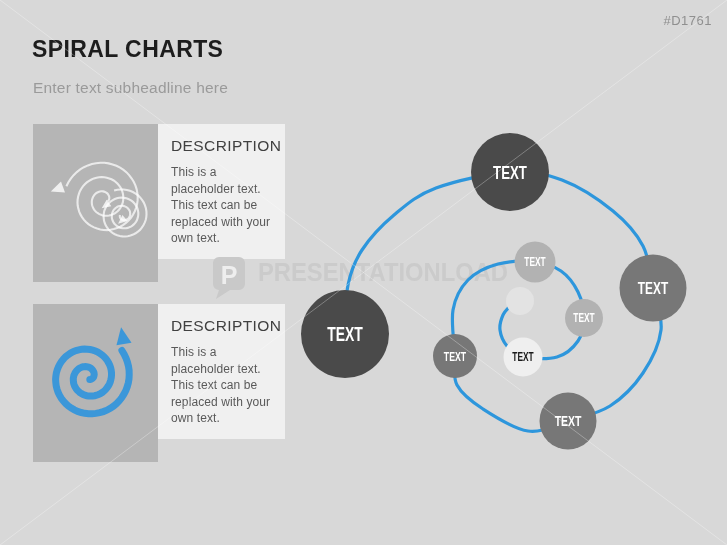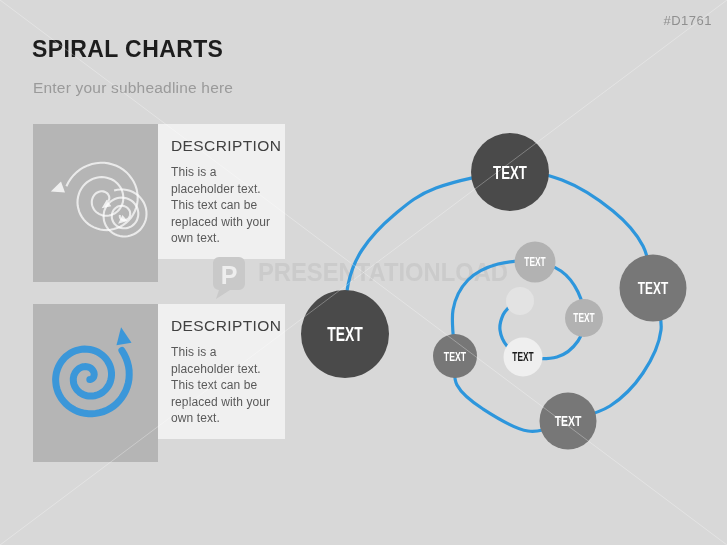--- a/index.html
+++ b/index.html
@@ -21,21 +21,21 @@
 
   .layer{position:absolute;left:0;top:0;}
 </style>
 </head>
 <body>
 
 <div class="slide">
 
   <div class="ref-code">#D1761</div>
   <div class="page-title">SPIRAL CHARTS</div>
-  <div class="subheadline">Enter your subheadline here</div>
+  <div class="subheadline">Enter text subheadline here</div>
 
   <div class="card one">
     <div class="card-icon-box">
       <svg id="icon1-svg" width="125" height="158" viewBox="0 0 125 158">
           <path d="M74.8,77.4 L75.1,77.0 L75.5,76.6 L75.8,76.1 L76.0,75.5 L76.2,74.9 L76.3,74.2 L76.3,73.5 L76.2,72.8 L76.0,72.1 L75.7,71.4 L75.3,70.7 L74.8,70.0 L74.3,69.4 L73.6,68.9 L72.8,68.4 L72.0,67.9 L71.1,67.6 L70.1,67.4 L69.1,67.3 L68.1,67.3 L67.0,67.5 L66.0,67.8 L64.9,68.2 L63.9,68.7 L62.9,69.4 L62.0,70.2 L61.2,71.1 L60.5,72.2 L59.9,73.3 L59.4,74.5 L59.0,75.9 L58.8,77.2 L58.8,78.6 L58.9,80.1 L59.2,81.5 L59.7,82.9 L60.3,84.3 L61.1,85.6 L62.1,86.9 L63.2,88.0 L64.5,89.0 L65.9,89.9 L67.5,90.6 L69.1,91.2 L70.8,91.6 L72.6,91.7 L74.4,91.7 L76.2,91.5 L78.0,91.0 L79.8,90.4 L81.5,89.5 L83.1,88.4 L84.6,87.2 L86.0,85.7 L87.2,84.1 L88.3,82.3 L89.1,80.4 L89.8,78.4 L90.2,76.2 L90.3,74.1 L90.2,71.9 L89.9,69.6 L89.3,67.5 L88.5,65.3 L87.4,63.3 L86.0,61.4 L84.4,59.6 L82.7,58.0 L80.7,56.5 L78.5,55.3 L76.2,54.4 L73.8,53.7 L71.3,53.2 L68.7,53.1 L66.1,53.2 L63.5,53.7 L60.9,54.4 L58.5,55.5 L56.1,56.8 L53.8,58.4 L51.8,60.3 L49.9,62.4 L48.3,64.7 L46.9,67.2 L45.9,69.9 L45.1,72.8 L44.6,75.7 L44.5,78.7 L44.7,81.7 L45.3,84.6 L46.2,87.6 L47.4,90.4 L49.0,93.1 L50.8,95.7 L53.0,98.0 L55.4,100.1 L58.1,101.9 L61.0,103.4 L64.1,104.6 L67.3,105.5 L70.6,106.0 L74.0,106.1 L77.4,105.8 L80.8,105.1 L84.1,104.1 L87.3,102.7 L90.3,100.9 L93.2,98.7 L95.8,96.3 L98.1,93.5 L100.1,90.5 L101.8,87.2 L103.1,83.8 L104.1,80.1 L104.6,76.4 L104.7,72.6 L104.3,68.8 L103.6,65.1 L102.4,61.4 L100.7,57.8 L98.7,54.5 L96.3,51.3 L93.6,48.4 L90.5,45.9 L87.1,43.6 L83.4,41.8 L79.6,40.4 L75.6,39.4 L71.5,38.8 L67.3,38.8 L63.1,39.2 L58.9,40.0 L54.9,41.4 L50.9,43.2 L47.2,45.4 L43.8,48.1 L40.6,51.2 L37.8,54.6 L35.4,58.3 L33.4,62.3" fill="none" stroke="#ffffff" stroke-width="2.1" opacity="0.72"></path>
           <path d="M87.0,91.1 L86.9,91.5 L86.8,91.9 L86.8,92.4 L86.9,92.9 L87.0,93.4 L87.2,93.8 L87.5,94.3 L87.8,94.7 L88.2,95.1 L88.7,95.5 L89.3,95.8 L89.9,96.0 L90.5,96.1 L91.2,96.2 L91.9,96.1 L92.6,96.0 L93.3,95.8 L94.0,95.5 L94.6,95.0 L95.2,94.5 L95.8,93.9 L96.2,93.2 L96.6,92.5 L96.9,91.6 L97.1,90.8 L97.2,89.8 L97.1,88.9 L97.0,88.0 L96.7,87.0 L96.2,86.1 L95.7,85.3 L95.0,84.5 L94.3,83.7 L93.4,83.1 L92.4,82.6 L91.4,82.2 L90.3,81.9 L89.1,81.8 L87.9,81.8 L86.7,82.0 L85.5,82.3 L84.4,82.8 L83.3,83.5 L82.3,84.3 L81.4,85.2 L80.6,86.2 L79.9,87.4 L79.4,88.7 L79.0,90.0 L78.8,91.4 L78.8,92.8 L78.9,94.3 L79.3,95.7 L79.8,97.1 L80.5,98.4 L81.4,99.7 L82.5,100.8 L83.7,101.8 L85.0,102.7 L86.5,103.4 L88.0,103.9 L89.6,104.2 L91.3,104.3 L93.0,104.2 L94.7,103.9 L96.3,103.3 L97.9,102.6 L99.4,101.6 L100.8,100.4 L102.0,99.1 L103.1,97.6 L104.0,96.0 L104.6,94.2 L105.1,92.4 L105.3,90.5 L105.3,88.5 L105.0,86.6 L104.5,84.7 L103.7,82.8 L102.7,81.1 L101.5,79.4 L100.0,77.9 L98.4,76.7 L96.6,75.6 L94.7,74.7 L92.6,74.1 L90.5,73.7 L88.3,73.6 L86.1,73.8 L83.9,74.3 L81.8,75.0 L79.8,76.1 L77.9,77.3 L76.1,78.9 L74.6,80.6 L73.2,82.5 L72.2,84.6 L71.3,86.9 L70.8,89.3 L70.6,91.7 L70.7,94.1 L71.0,96.6 L71.7,99.0 L72.7,101.3 L74.0,103.5 L75.6,105.5 L77.4,107.3 L79.5,108.9 L81.8,110.2 L84.2,111.3 L86.8,112.0 L89.4,112.4 L92.1,112.5 L94.8,112.2 L97.5,111.6 L100.1,110.6 L102.6,109.3 L104.9,107.7 L107.0,105.9 L108.8,103.7 L110.4,101.3 L111.7,98.7 L112.7,96.0 L113.3,93.1 L113.5,90.2 L113.4,87.2 L112.9,84.3 L112.0,81.4 L110.8,78.6 L109.2,76.0 L107.3,73.6 L105.1,71.4 L102.6,69.6 L99.9,68.0 L96.9,66.8 L93.9,66.0 L90.7,65.5 L87.5,65.5 L84.3,65.8 L81.1,66.6" fill="none" stroke="#ffffff" stroke-width="2.1" opacity="0.72"></path>
           <path d="M0,-5.8500000000000005 L13,0 L0,5.8500000000000005 Z" transform="translate(30,63) rotate(160)" fill="#ffffff" opacity="0.78"></path>
           <path d="M0,-4.05 L9,0 L0,4.05 Z" transform="translate(76,79) rotate(145)" fill="#ffffff" opacity="0.78"></path>
           <path d="M0,-4.05 L9,0 L0,4.05 Z" transform="translate(92,94) rotate(140)" fill="#ffffff" opacity="0.78"></path>
         </svg>

